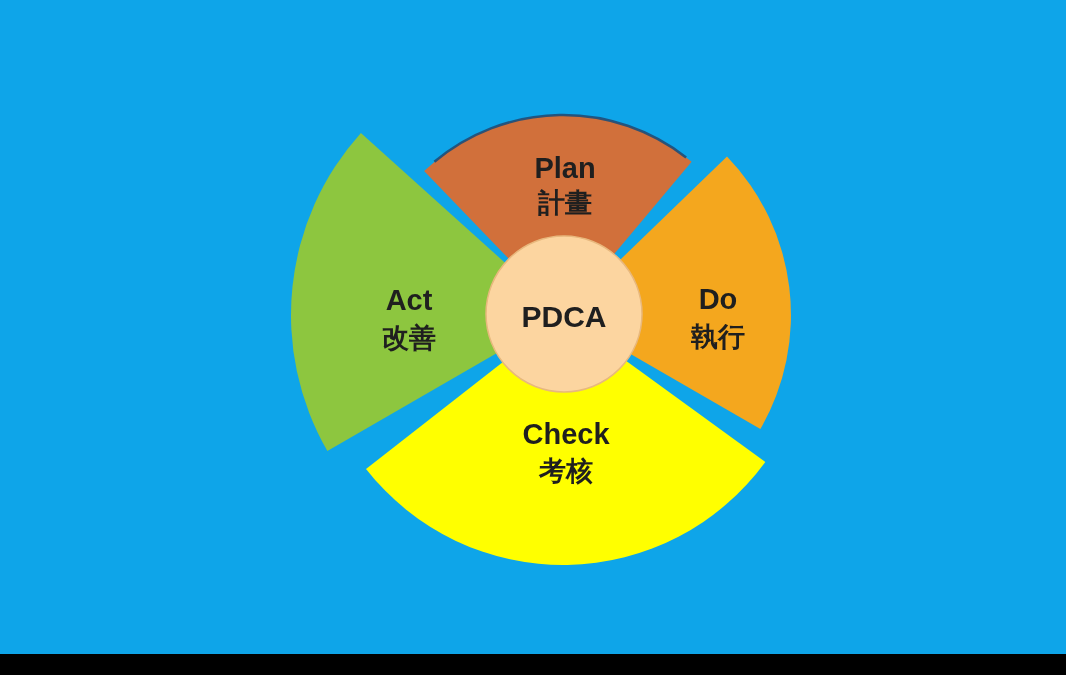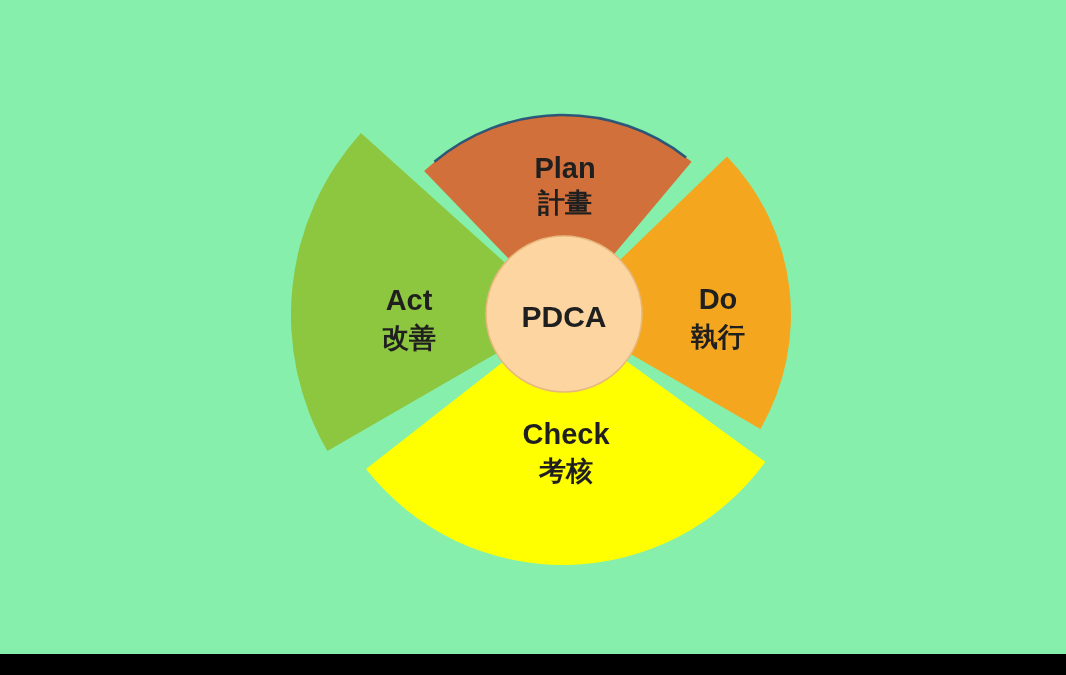--- a/index.html
+++ b/index.html
@@ -8,21 +8,21 @@
     width: 1066px;
     height: 675px;
     background: #000000;
     overflow: hidden;
     font-family: "Liberation Sans", "DejaVu Sans", sans-serif;
   }
   .stage {
     position: relative;
     width: 1066px;
     height: 654px;
-    background: #86efac;
+    background: #0ea5e9;
   }
   svg { display: block; }
   text {
     font-family: "Liberation Sans", "DejaVu Sans", sans-serif;
     font-weight: 600;
   }
   .label-en { font-size: 29px; }
   .label-zh { font-size: 27px; }
   .label-center { font-size: 30px; }
 </style>

